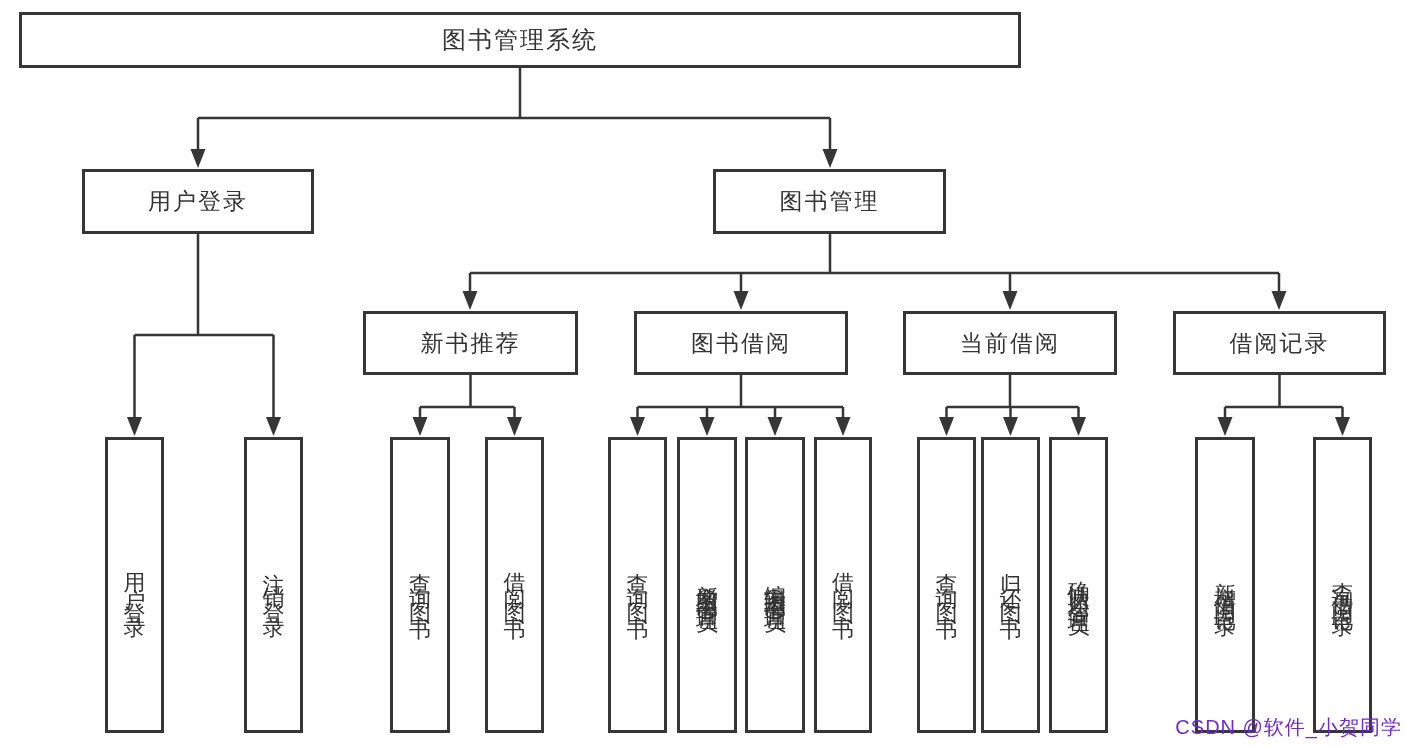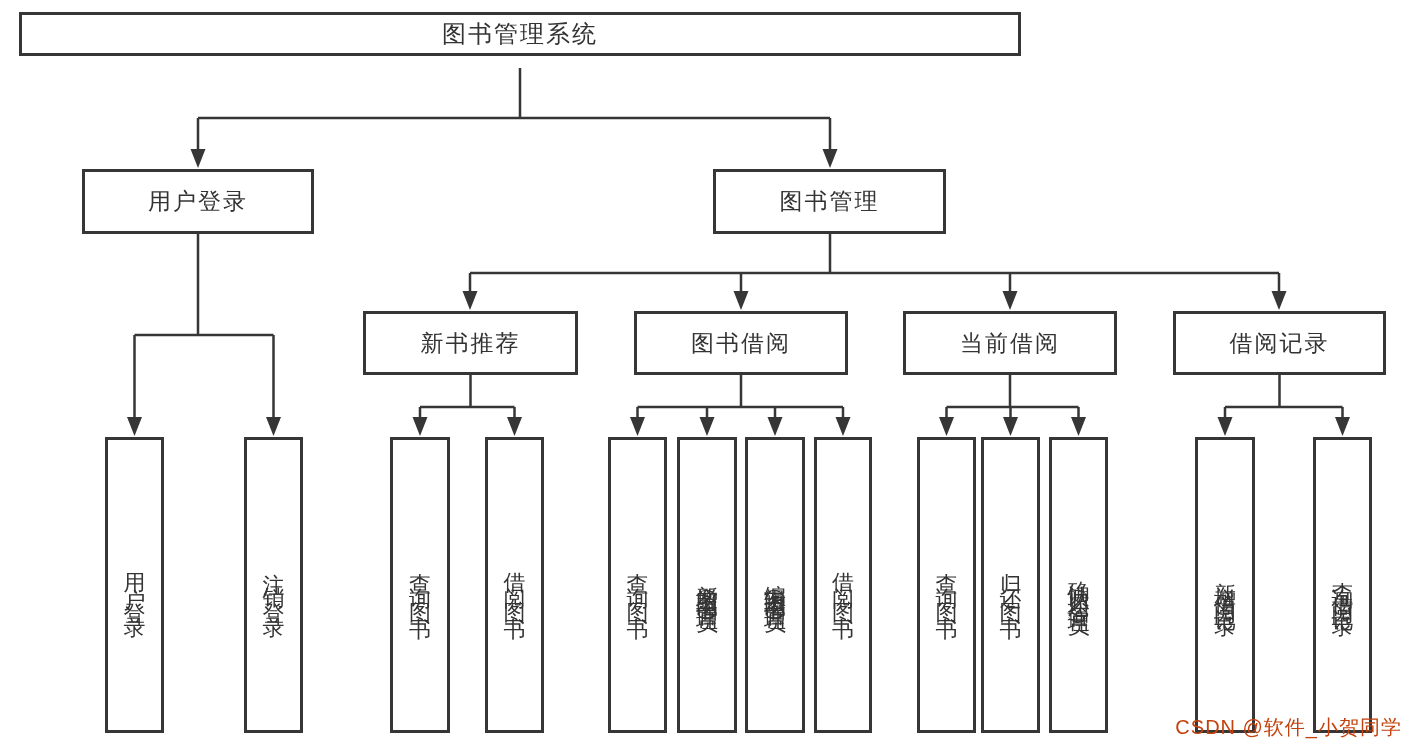--- a/index.html
+++ b/index.html
@@ -11,21 +11,21 @@
        display:flex;align-items:center;justify-content:center;
        color:#333;font-size:23px;letter-spacing:2px;white-space:nowrap;}
   .title{font-size:24px;}
   .vbox{writing-mode:vertical-rl;text-orientation:mixed;letter-spacing:14px;font-size:22px;}
   .leaf{top:437px;height:296px;}
   .ls-4{letter-spacing:15px;}
   .ls-6{letter-spacing:7px;}
   .ls-8{letter-spacing:5px;}
   .ls-9{letter-spacing:4px;}
   
-  #b-root{left:19px;top:12px;width:1002px;height:44px;}
+  #b-root{left:19px;top:12px;width:1002px;height:56px;}
   
   #b-login{left:82px;top:169px;width:232px;height:65px;}
   #b-mgmt{left:713px;top:169px;width:233px;height:65px;}
   
   #b-nb{left:363px;top:311px;width:215px;height:64px;}
   #b-bb{left:634px;top:311px;width:214px;height:64px;}
   #b-cb{left:903px;top:311px;width:214px;height:64px;}
   #b-br{left:1173px;top:311px;width:213px;height:64px;}
   
   #l-login1{left:105px;width:59px;}
@@ -34,21 +34,21 @@
   #l-nb2{left:485px;width:59px;}
   #l-bb1{left:608px;width:59px;}
   #l-bb2{left:677px;width:60px;}
   #l-bb3{left:745px;width:60px;}
   #l-bb4{left:814px;width:58px;}
   #l-cb1{left:917px;width:59px;}
   #l-cb2{left:981px;width:59px;}
   #l-cb3{left:1049px;width:59px;}
   #l-br1{left:1195px;width:60px;}
   #l-br2{left:1313px;width:59px;}
-  .watermark{position:absolute;right:3px;bottom:6px;font-size:20px;color:#c2410c;
+  .watermark{position:absolute;right:3px;bottom:6px;font-size:20px;color:#6d28d9;
              letter-spacing:1px;white-space:nowrap;}
 </style>
 </head>
 <body>
 
 <div class="canvas">
 
   <svg class="wires" viewBox="0 0 1405 747" xmlns="http://www.w3.org/2000/svg">
     <path stroke="#363636" stroke-width="2.5" fill="none" d="
       M520,68 V118 M198,118 H830 M198,118 V152 M830,118 V152

